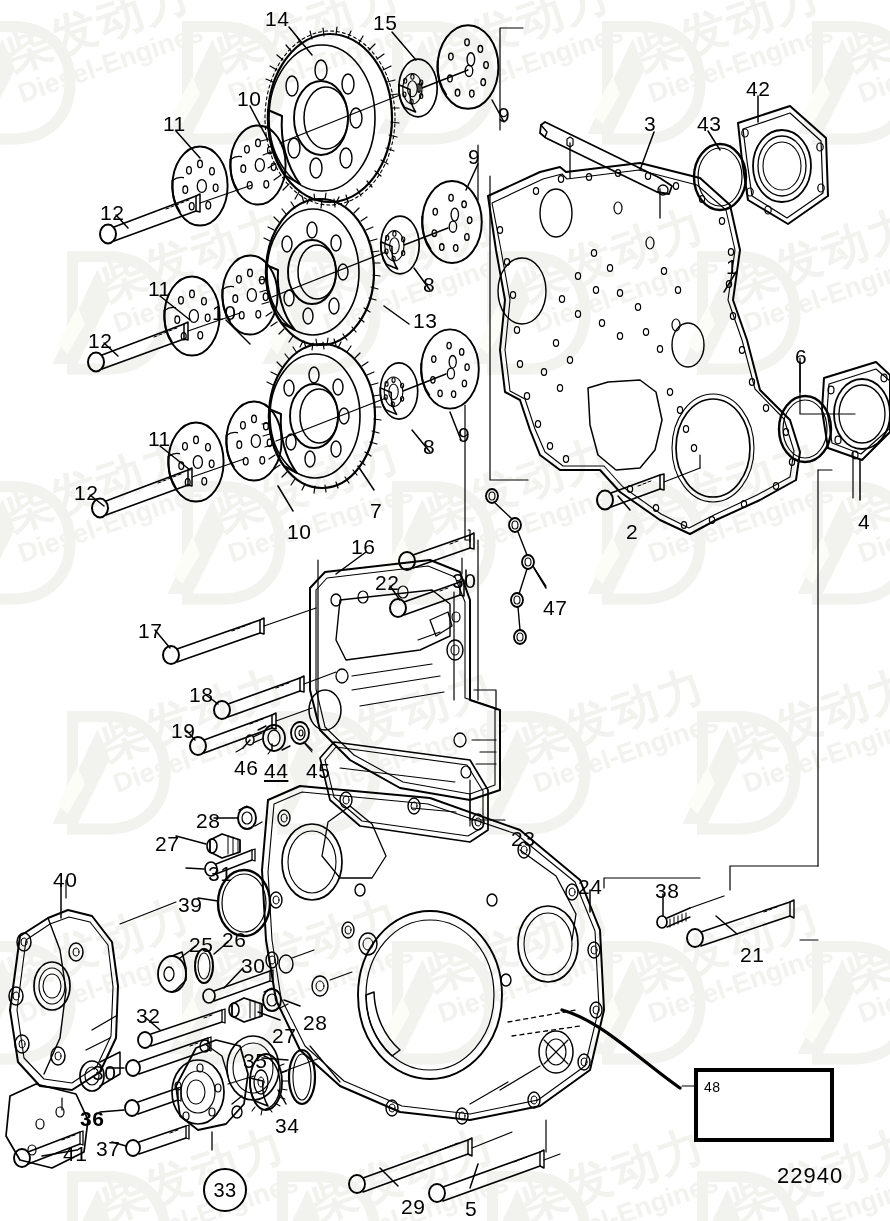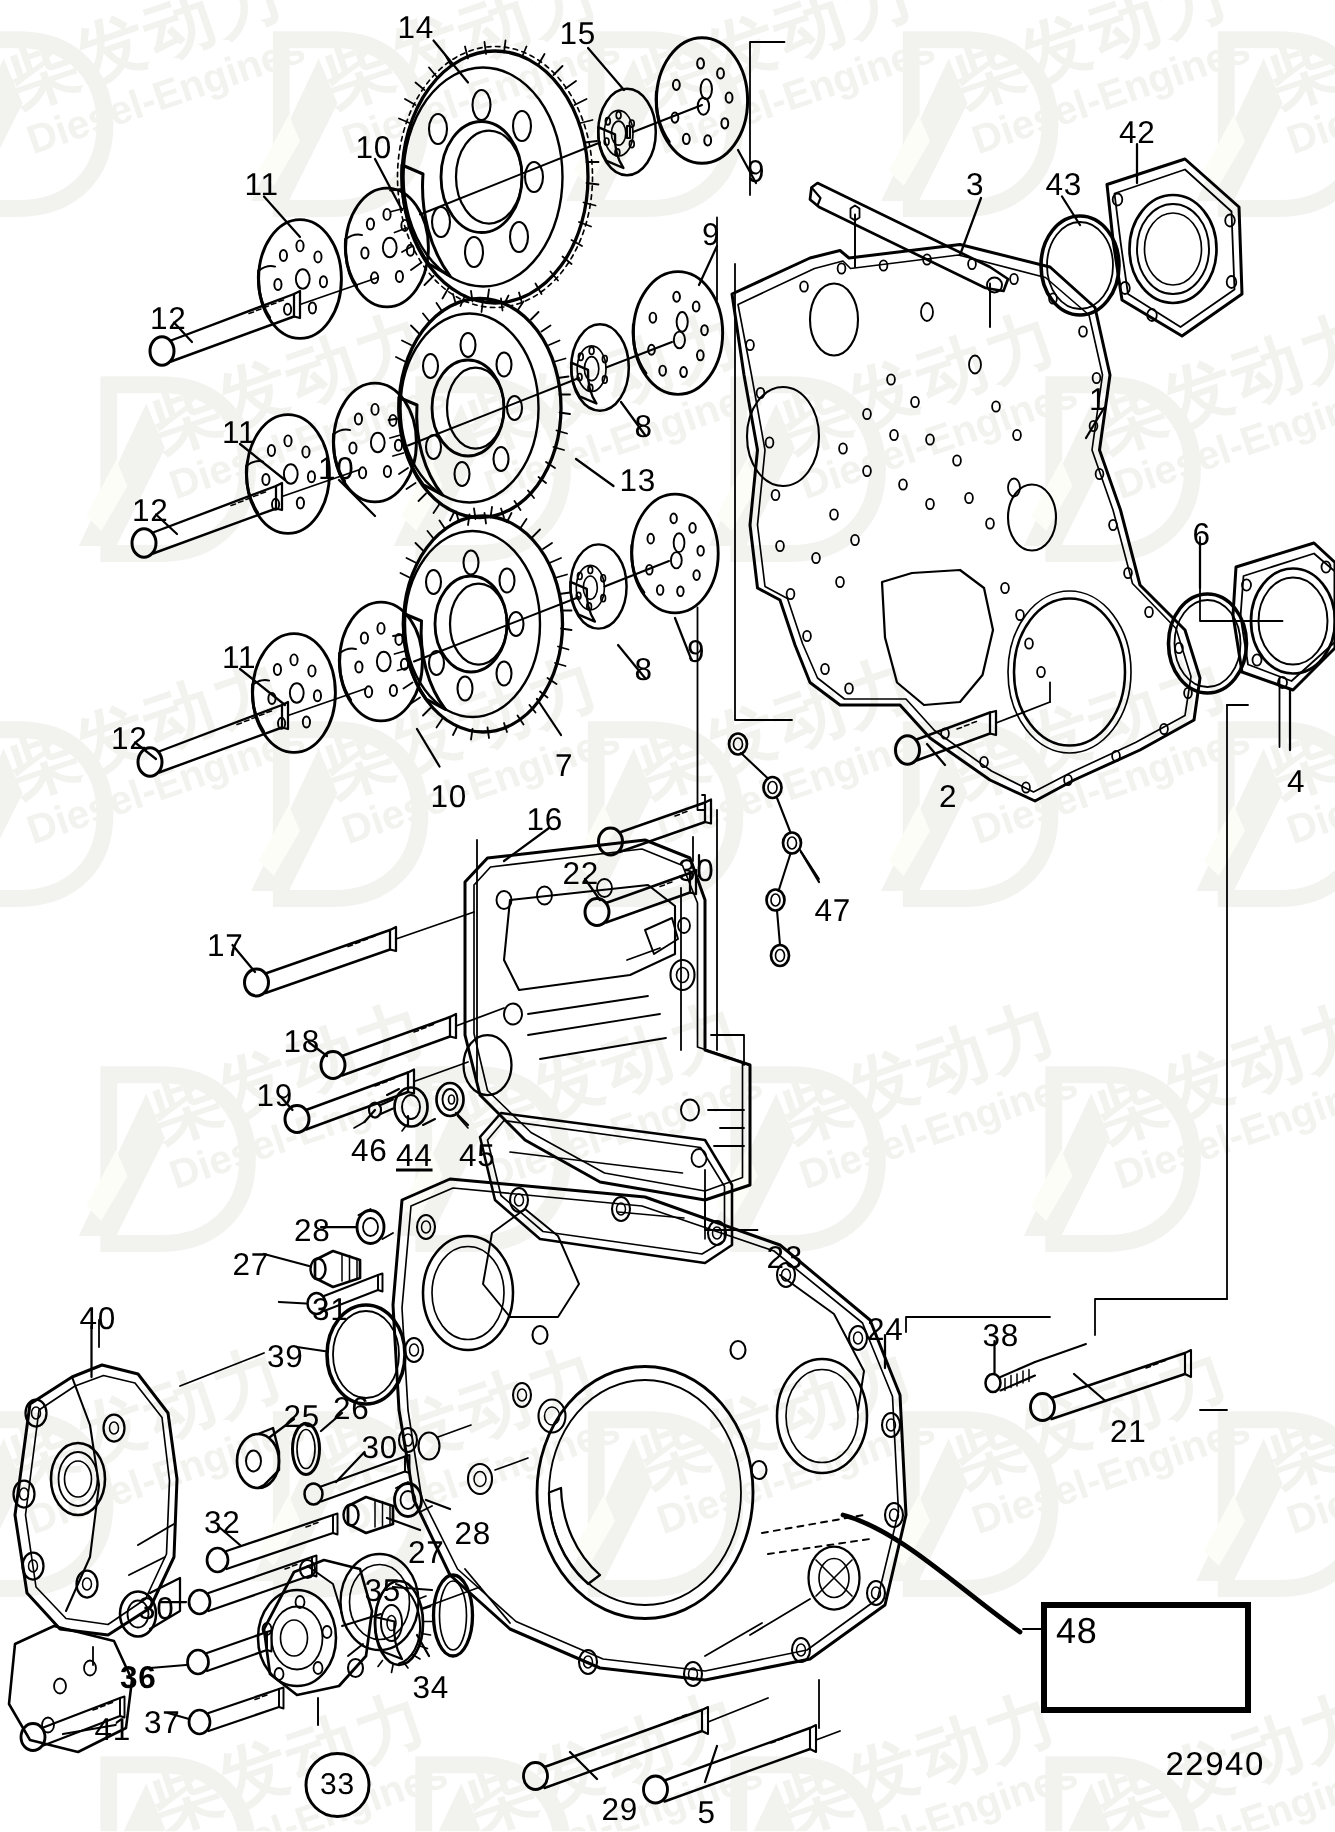--- a/index.html
+++ b/index.html
@@ -35,21 +35,21 @@
     font-family:"Liberation Sans", sans-serif;
     font-size:21px;line-height:21px;font-weight:400;
     letter-spacing:0.5px;white-space:nowrap;
   }
   .lbl.balloon{
     width:40px;height:40px;border:2px solid #000;border-radius:50%;
     display:flex;align-items:center;justify-content:center;
     font-size:20px;background:#fff;
   }
   .lbl.docid{font-size:22px;letter-spacing:1px;}
-  .lbl.inset{font-size:24px;}
+  .lbl.inset{font-size:14px;}
 
   
   .insetbox{
     position:absolute;border:4px solid #000;background:#fff;z-index:4;
   }
 </style>
 </head>
 <body>
 
 <div id="sheet">

